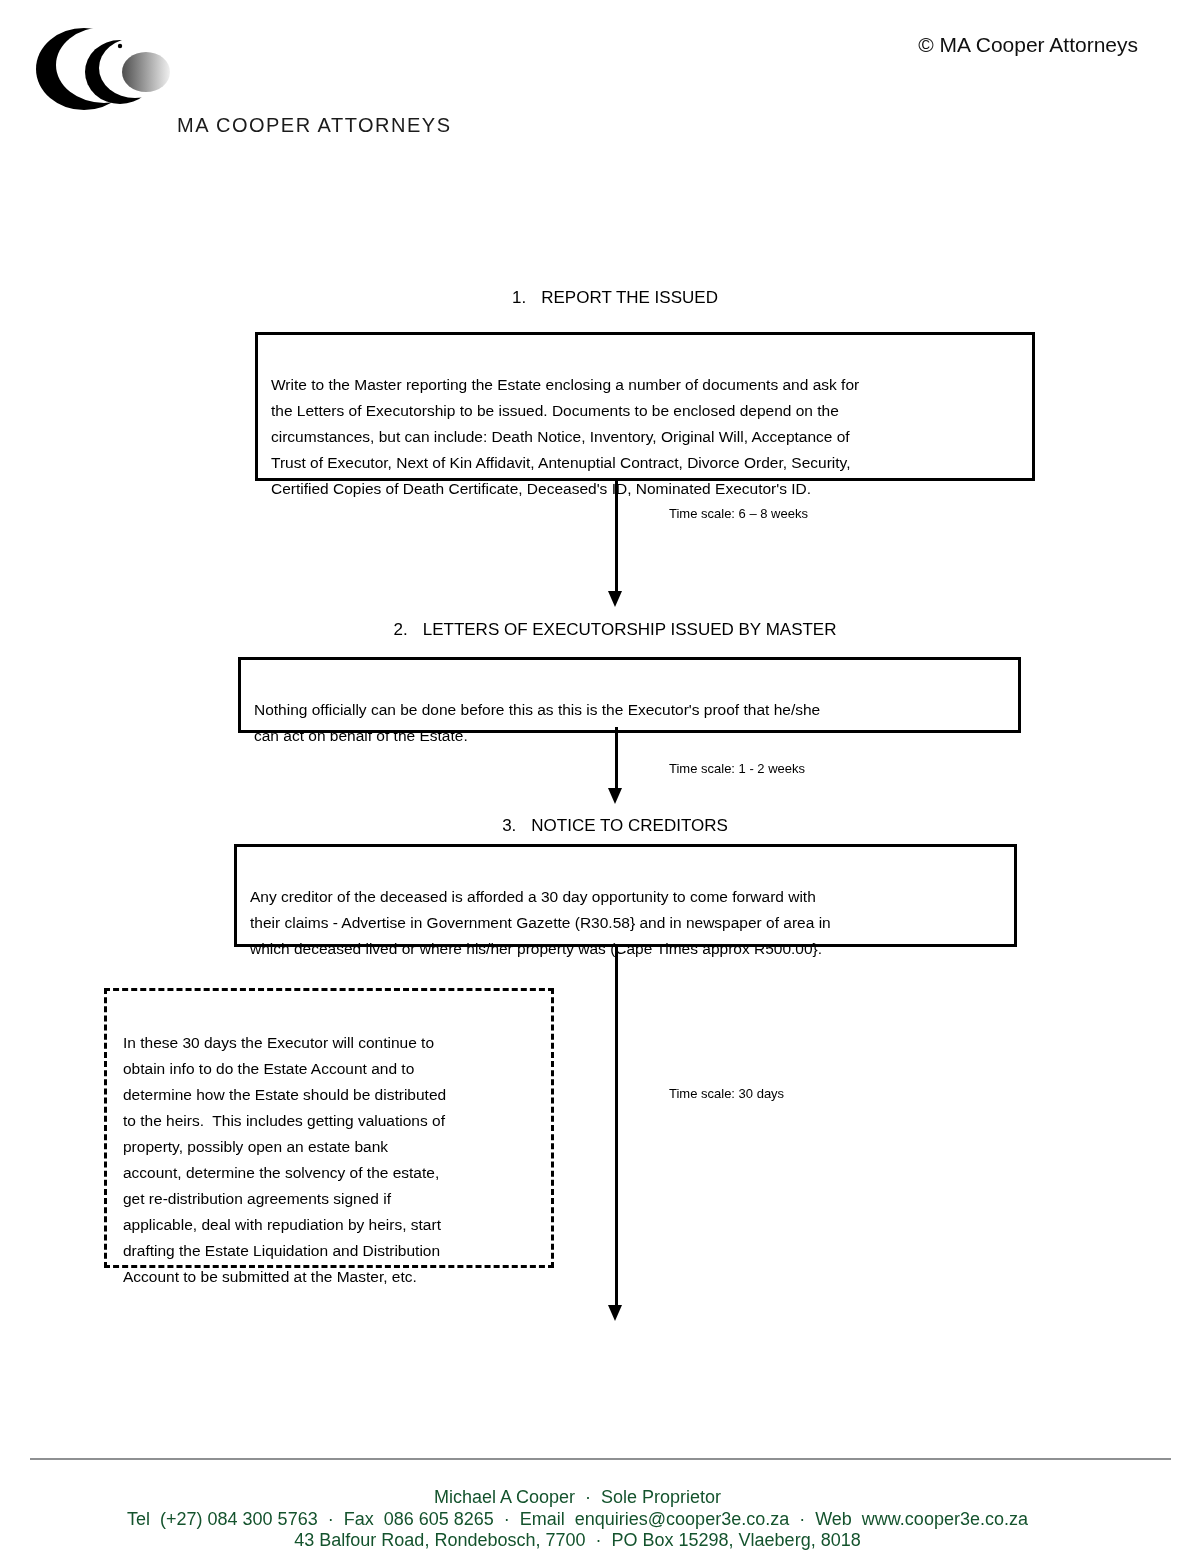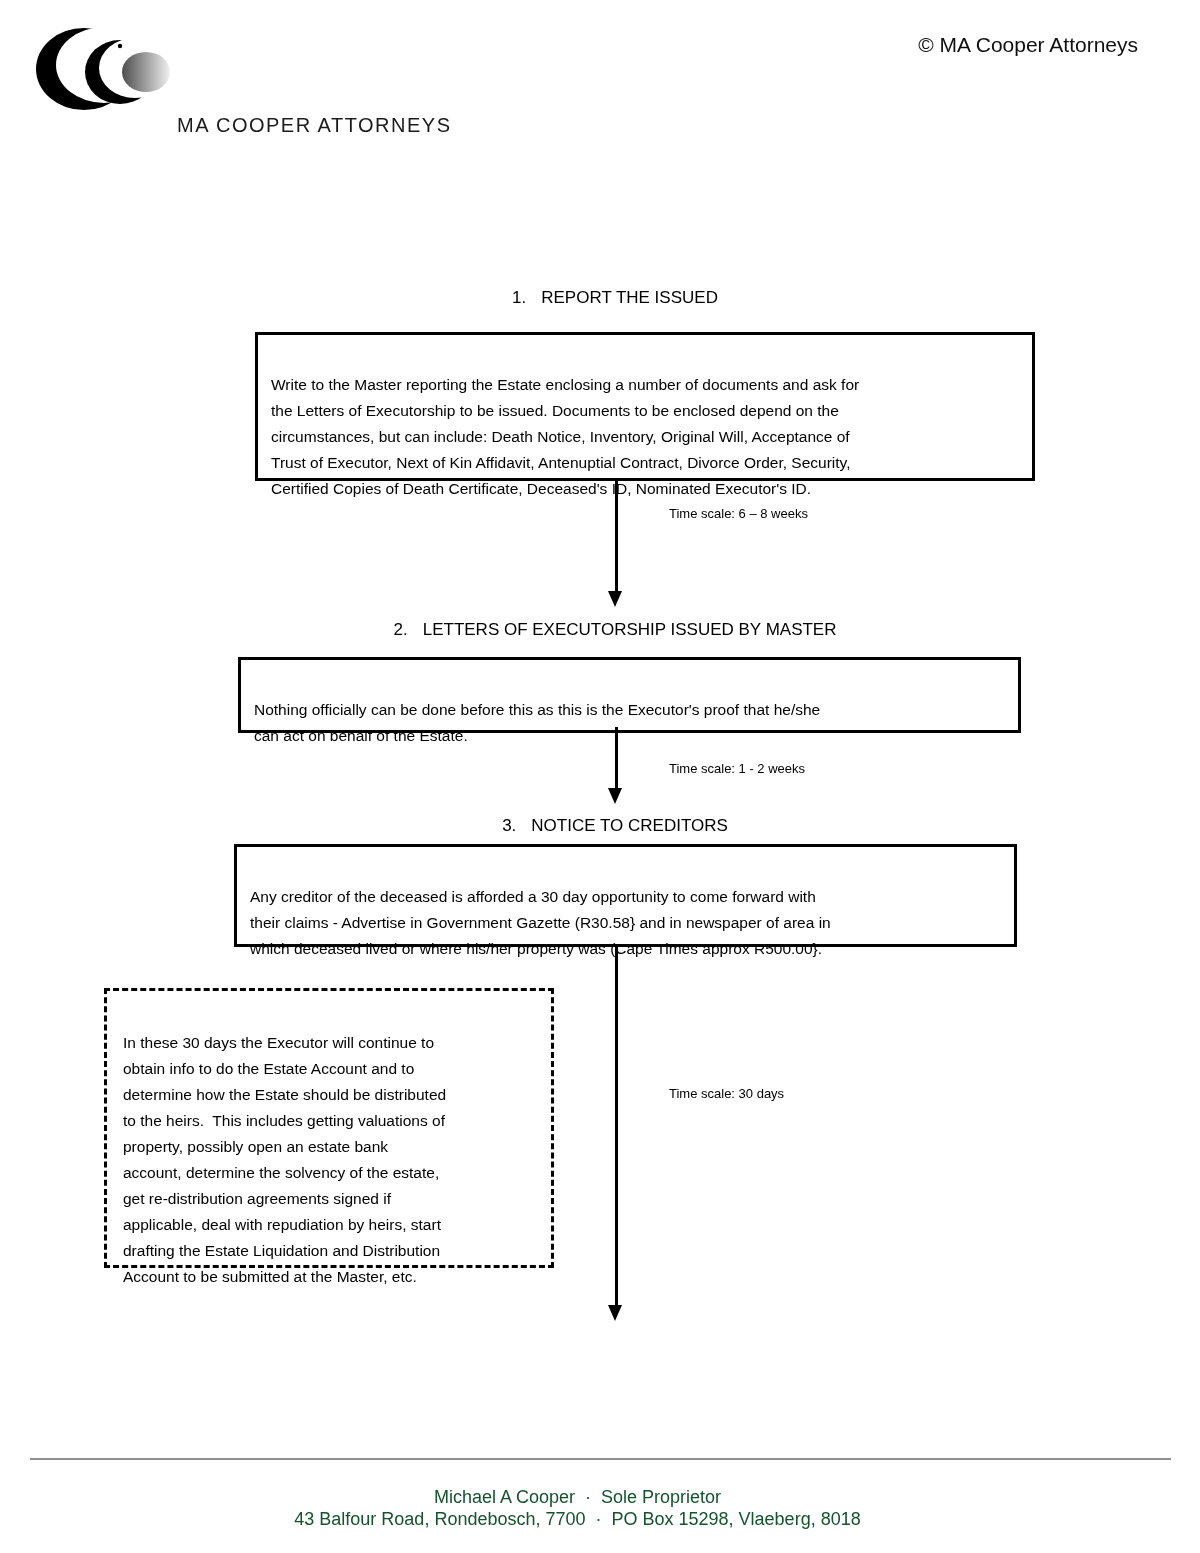--- a/index.html
+++ b/index.html
@@ -140,16 +140,17 @@
 account, determine the solvency of the estate,
 get re-distribution agreements signed if
 applicable, deal with repudiation by heirs, start
 drafting the Estate Liquidation and Distribution
 Account to be submitted at the Master, etc.</div>
   </div>
 
   <div class="footer-rule"></div>
   <div class="footer">
     <div class="footer-line">Michael A Cooper  ·  Sole Proprietor</div>
+    <div class="footer-line">Tel  (+27) 084 300 5763  ·  Fax  086 605 8265  ·  Email  enquiries@cooper3e.co.za  ·  Web  www.cooper3e.co.za</div>
     <div class="footer-line">43 Balfour Road, Rondebosch, 7700  ·  PO Box 15298, Vlaeberg, 8018</div>
   </div>
 
 </div>
 
 </body></html>

